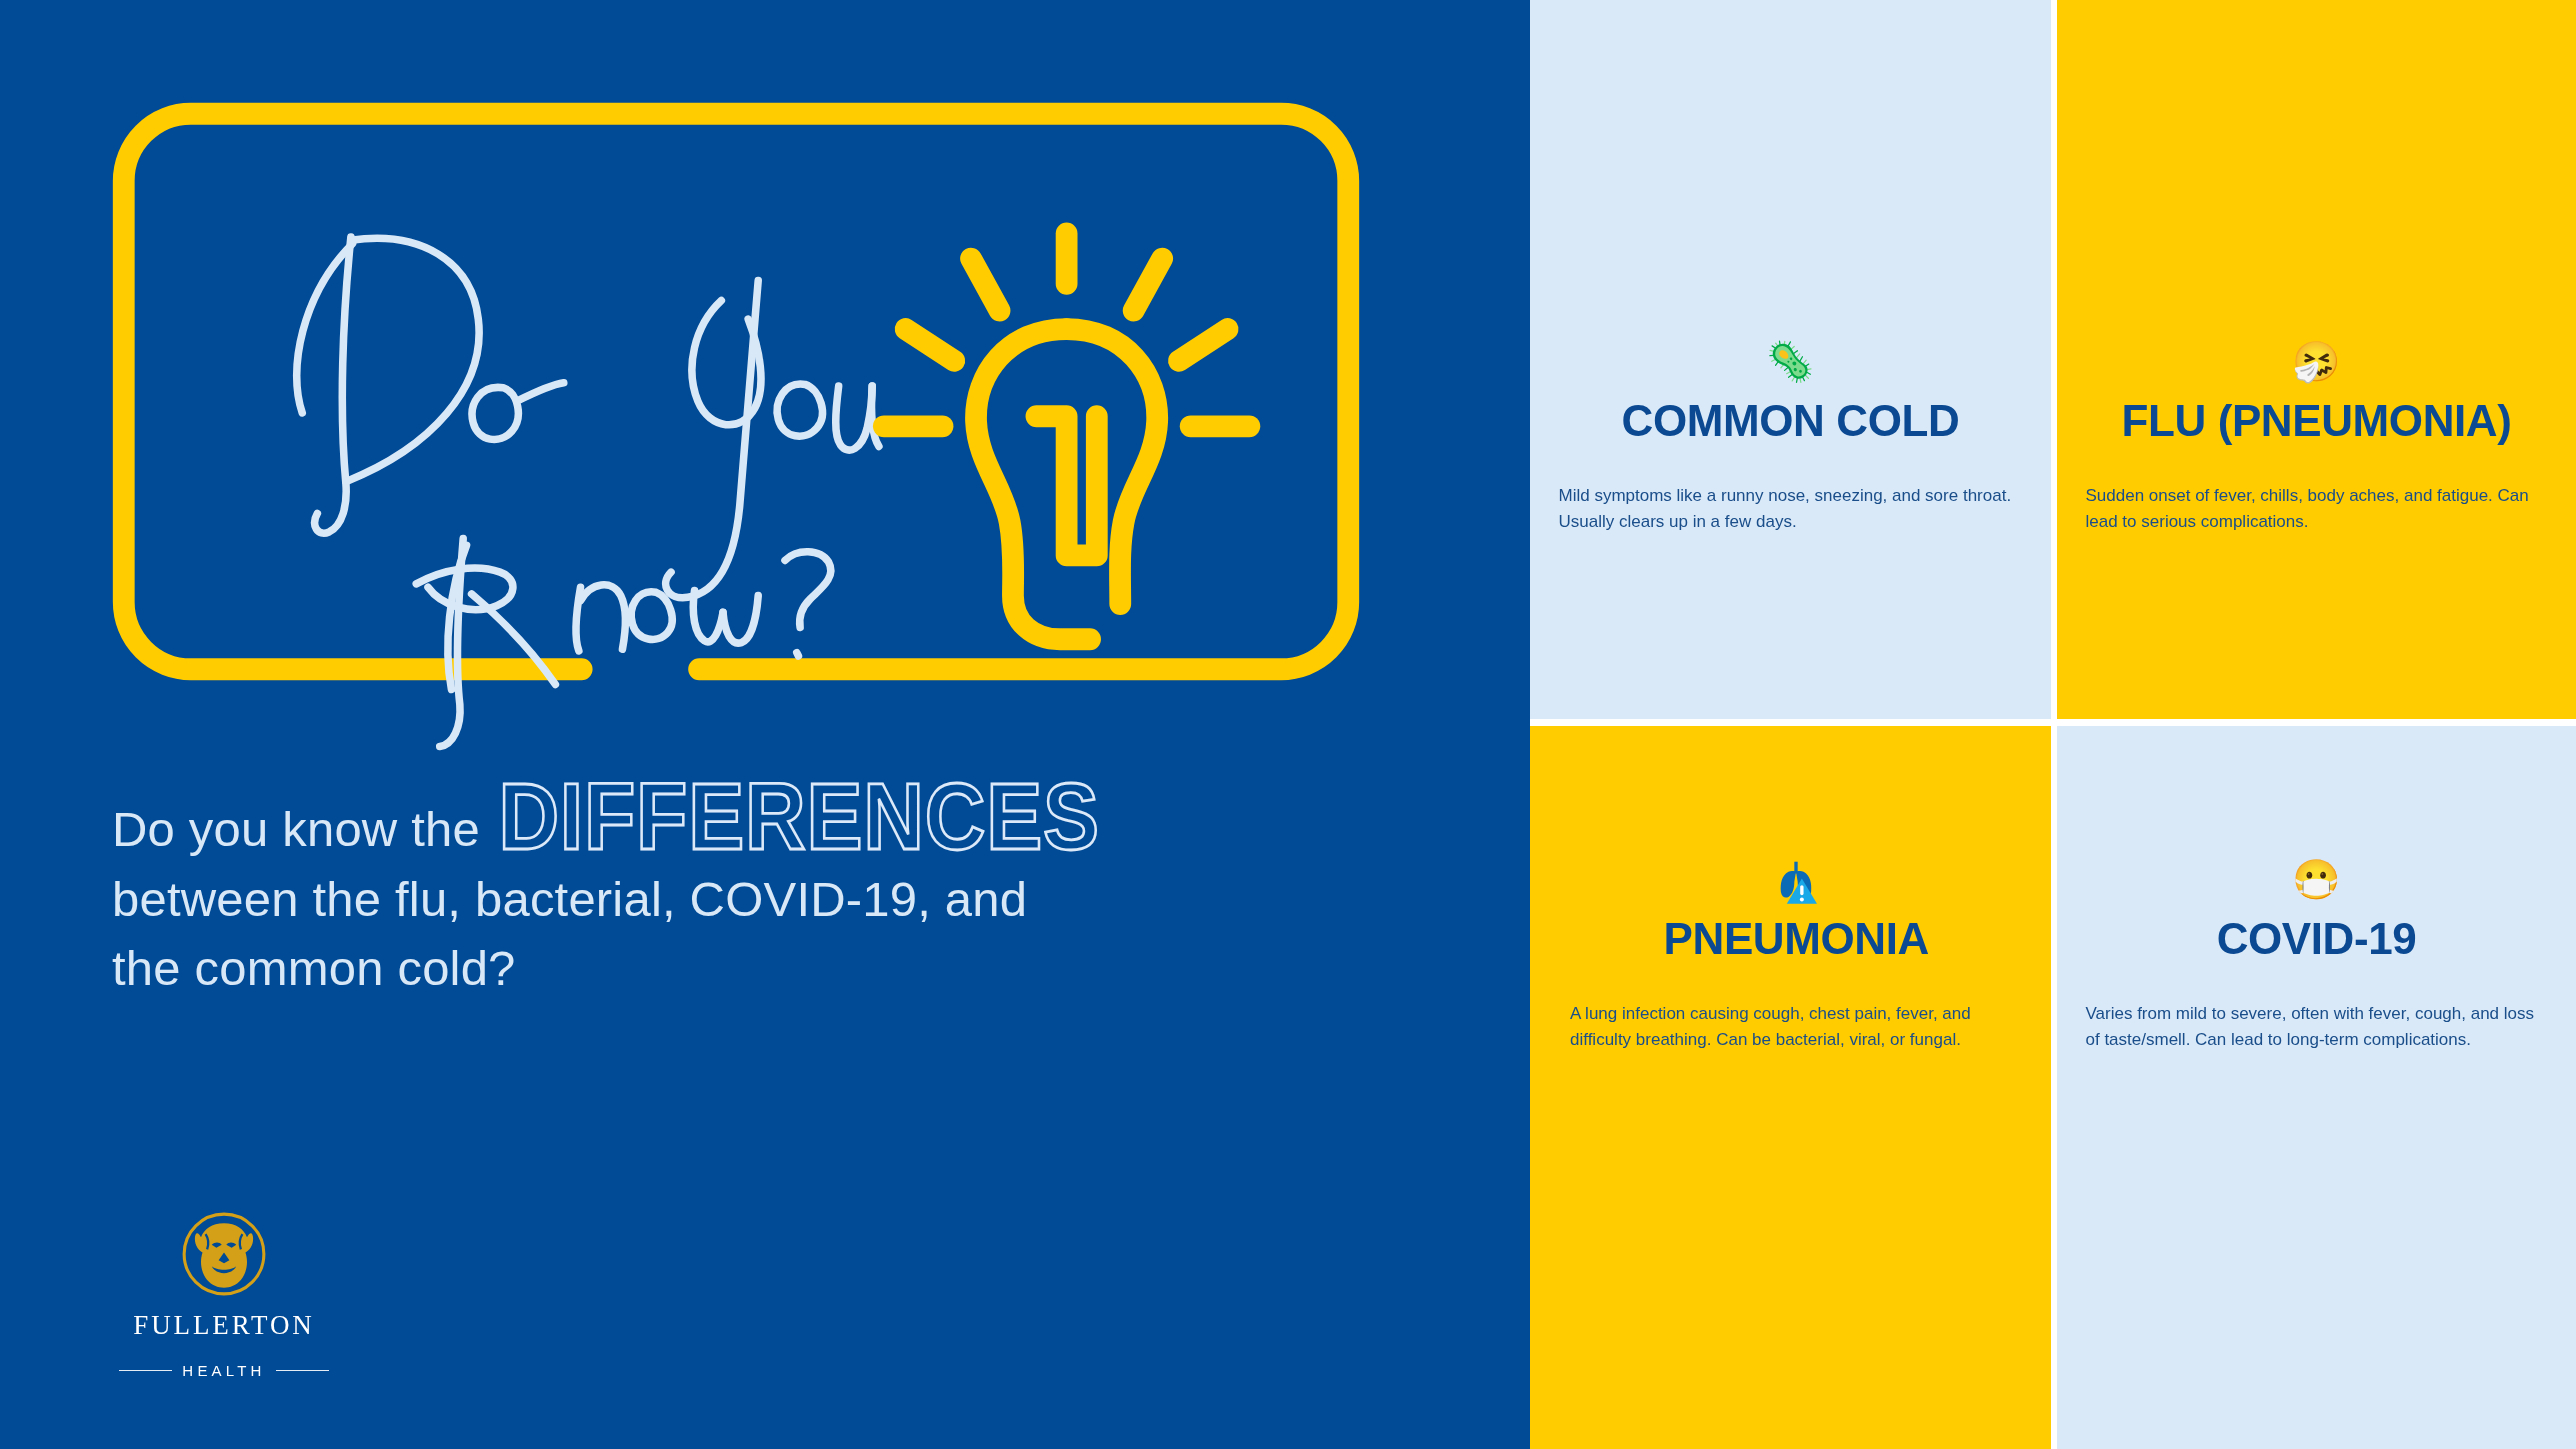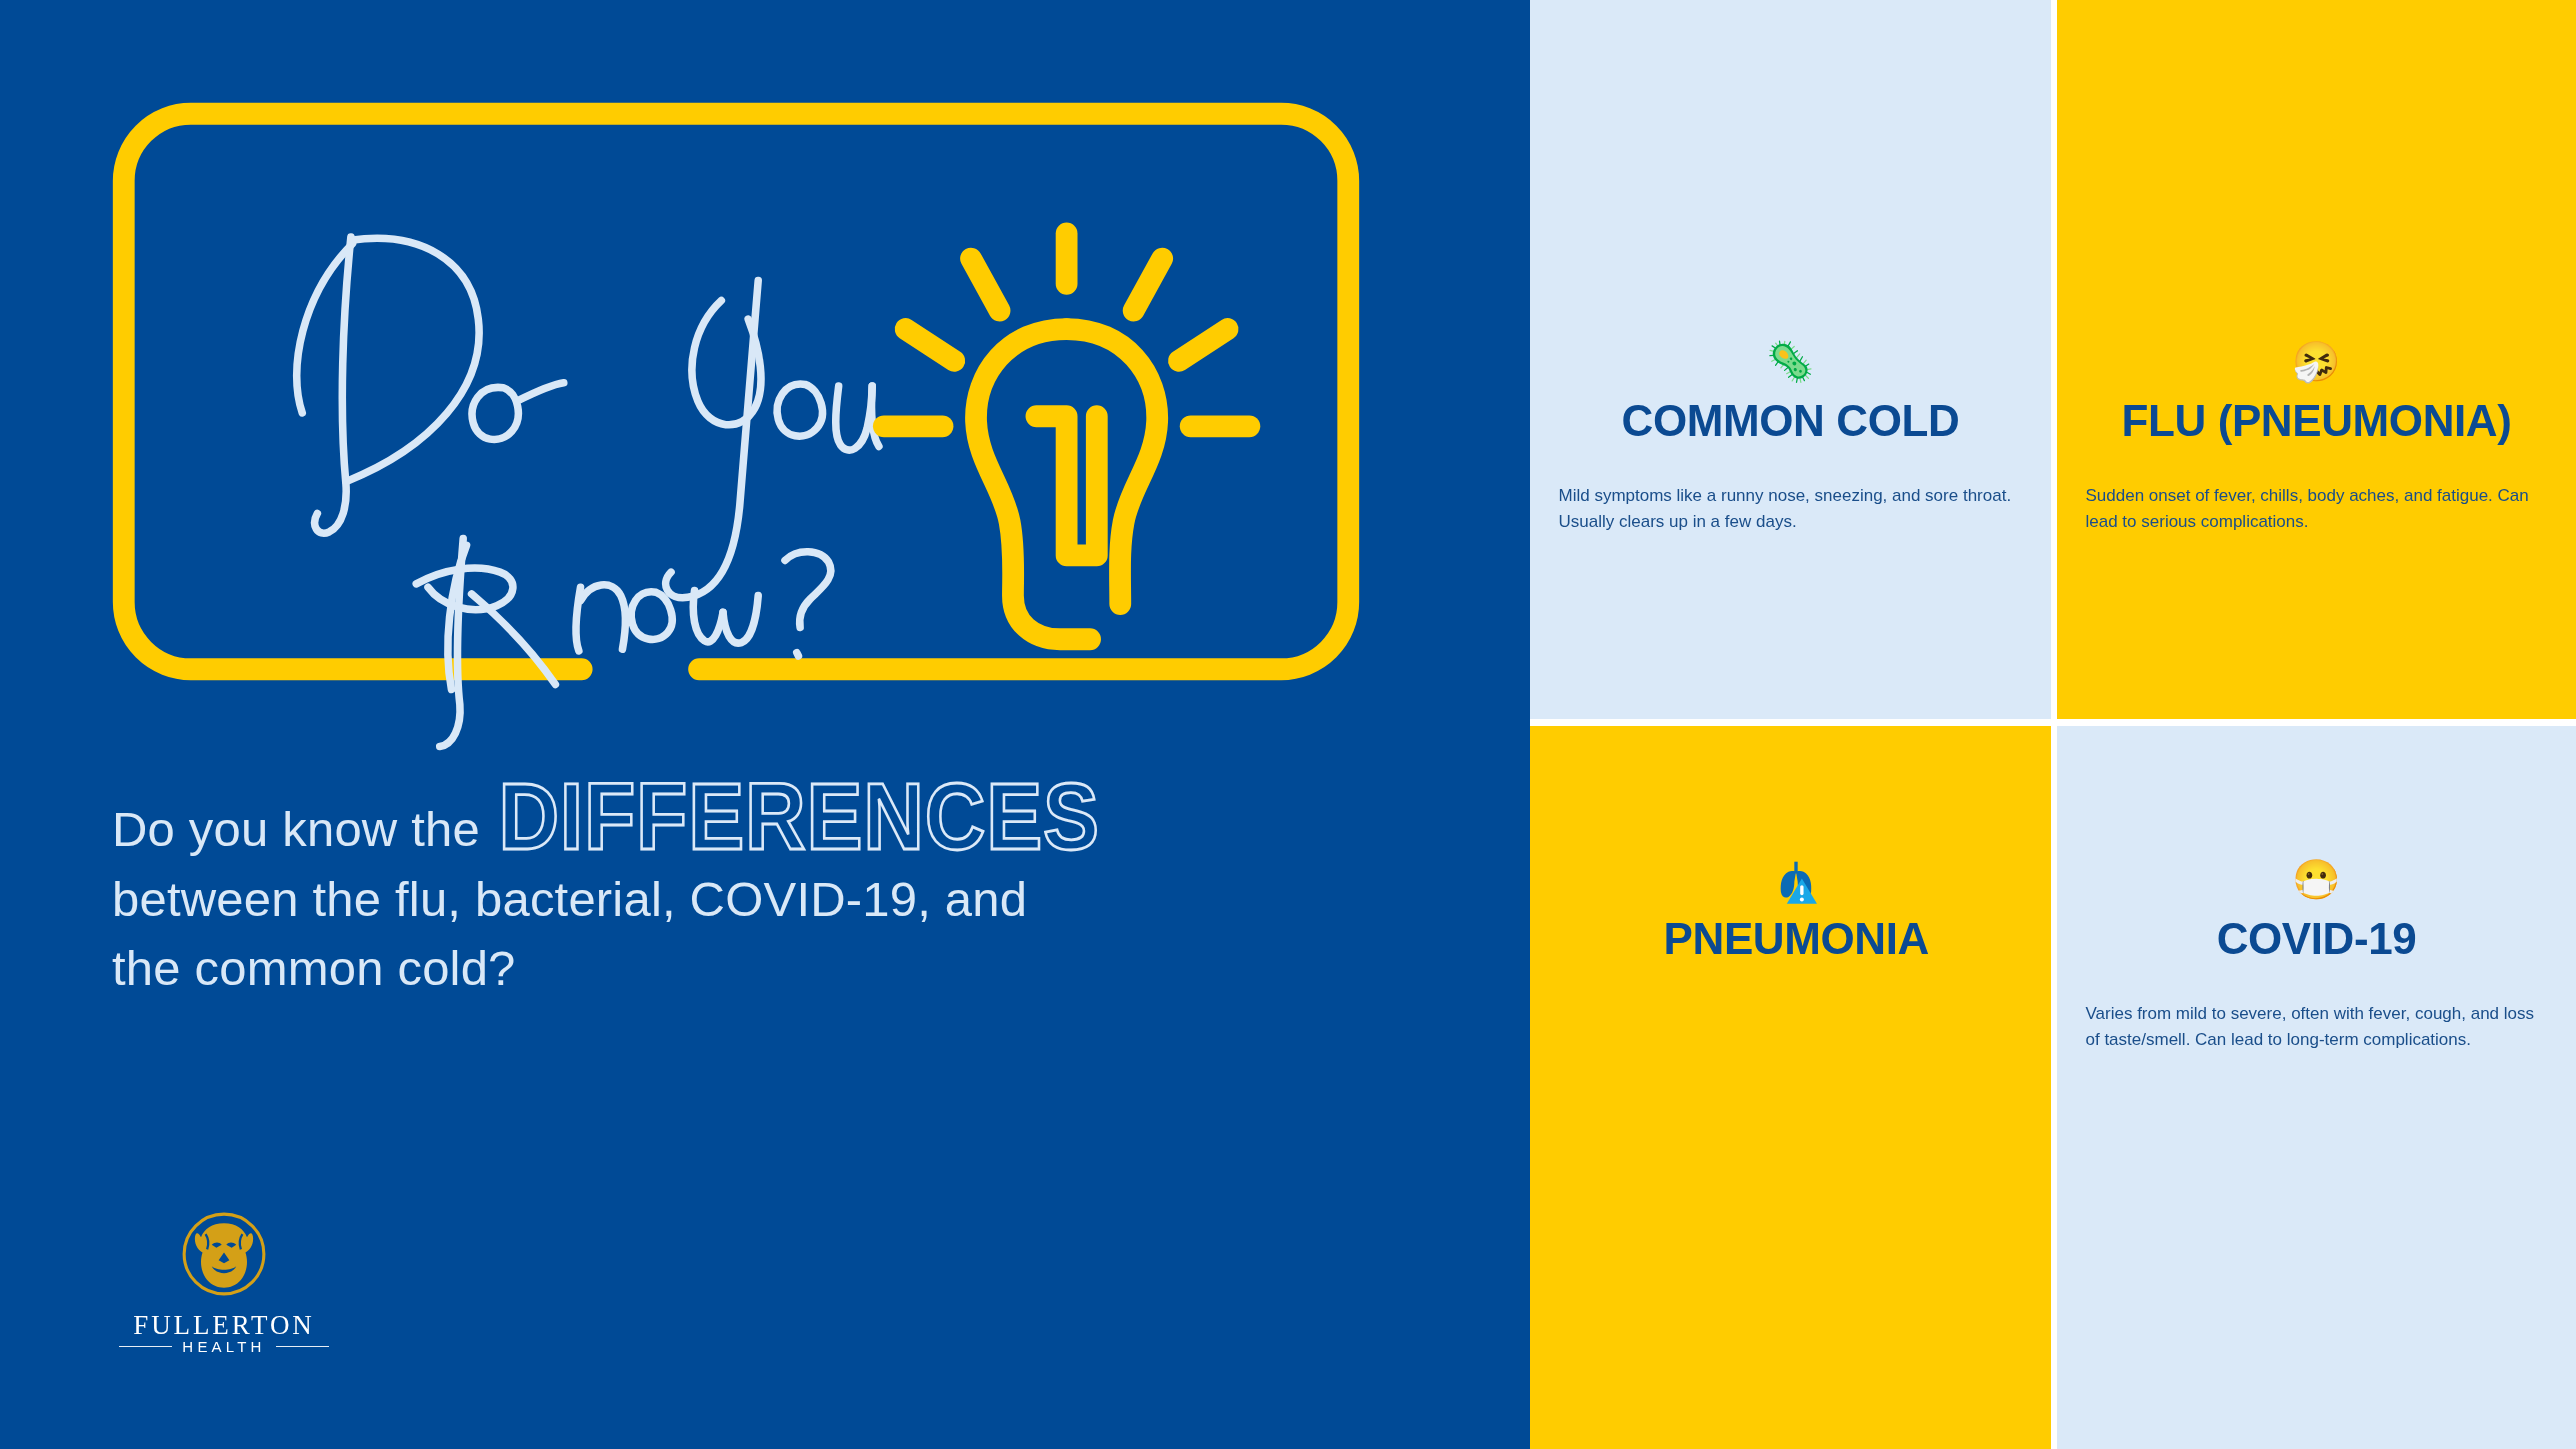--- a/index.html
+++ b/index.html
@@ -89,21 +89,21 @@
   .logo-mark { width: 92px; height: 92px; display: block; margin: 0 auto 11.7px auto; }
   .logo-word {
     font-family: "Liberation Serif", serif;
     color: #ffffff;
     font-size: 27px;
     letter-spacing: 2.9px;
     line-height: 1;
   }
   .logo-sub-row {
     display: flex; align-items: center; gap: 10px;
-    margin-top: 0;
+    margin-top: 24px;
   }
   .logo-rule { flex: 1 1 auto; height: 1.3px; background: #ffffff; opacity: .9; }
   .logo-sub {
     font-family: "Liberation Sans", sans-serif;
     color: #ffffff;
     font-size: 15px;
     letter-spacing: 4.2px;
     line-height: 1;
     white-space: nowrap;
   }
@@ -295,20 +295,21 @@
           <svg width="52" height="47" viewBox="0 0 62 56">
             <rect x="29" y="2" width="4" height="14" fill="#0b6bb4"></rect>
             <path d="M31 14 C 31 14 26 12 22 14 C 14 18 12 28 13 38 C 14 44 18 46 22 44 C 27 41 29 34 29 26 Z" fill="#0b6bb4"></path>
             <path d="M31 14 C 31 14 36 12 40 14 C 48 18 50 28 49 38 C 48 44 44 46 40 44 C 35 41 33 34 33 26 Z" fill="#0b6bb4"></path>
             <path d="M38 22 L 56 52 L 20 52 Z" fill="#19a8e8"></path>
             <rect x="36" y="30" width="4" height="12" rx="2" fill="#ffffff"></rect>
             <circle cx="38" cy="47" r="2.4" fill="#ffffff"></circle>
           </svg>
         </span>
         <div class="cell-title">PNEUMONIA</div>
+        <div class="cell-body">A lung infection causing cough, chest pain, fever, and difficulty breathing. Can be bacterial, viral, or fungal.</div>
       </div>
     </div>
 
     <div class="cell br bg-light">
       <div class="cell-inner">
         <span class="cell-icon">😷</span>
         <div class="cell-title">COVID-19</div>
         <div class="cell-body">Varies from mild to severe, often with fever, cough, and loss of taste/smell. Can lead to long-term complications.</div>
       </div>
     </div>

